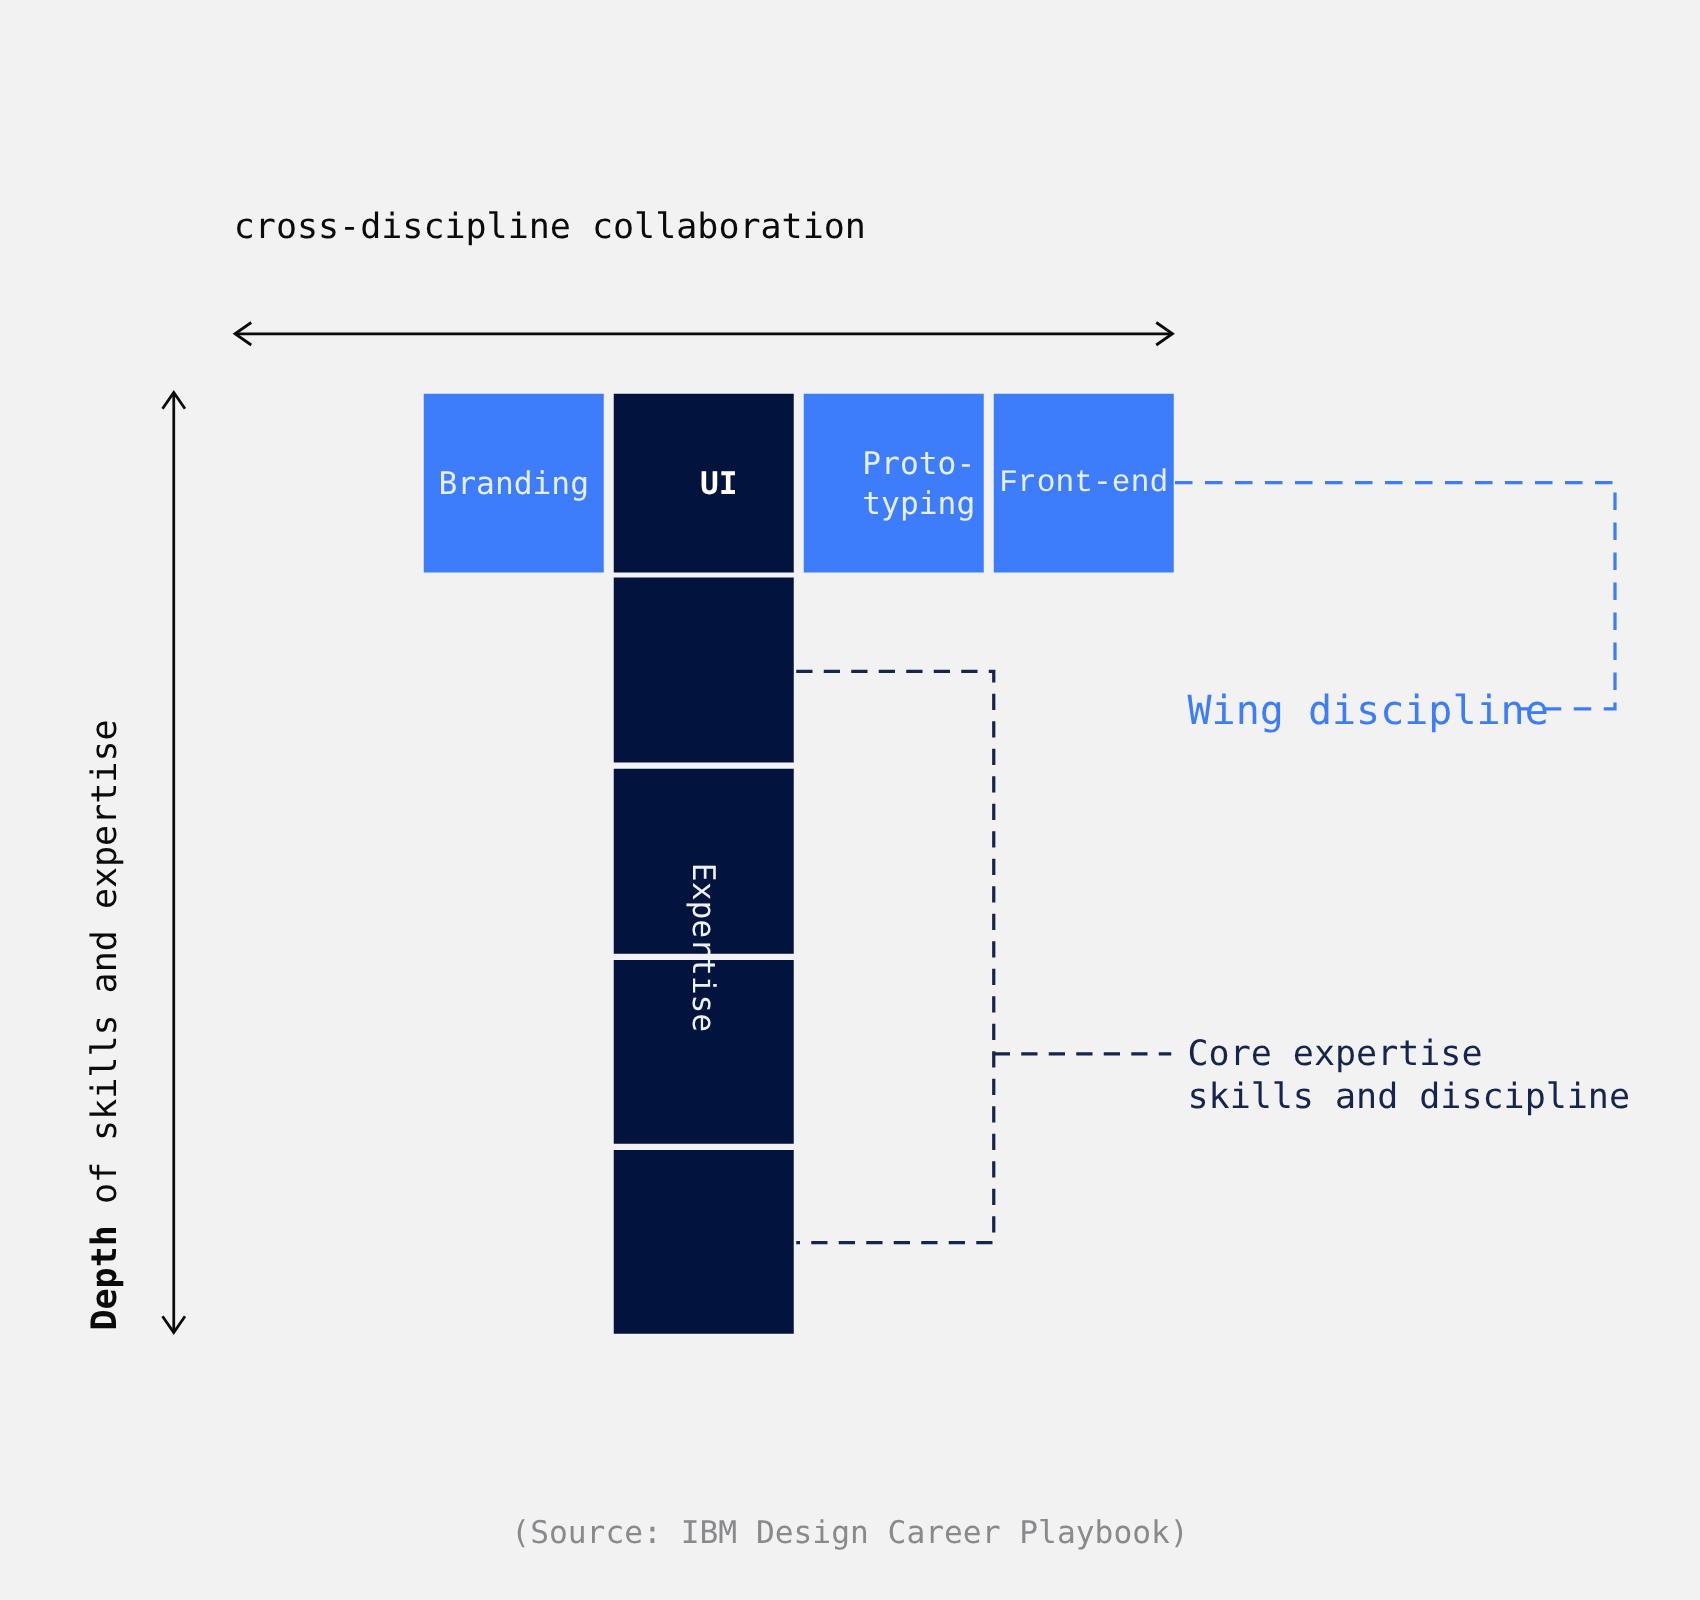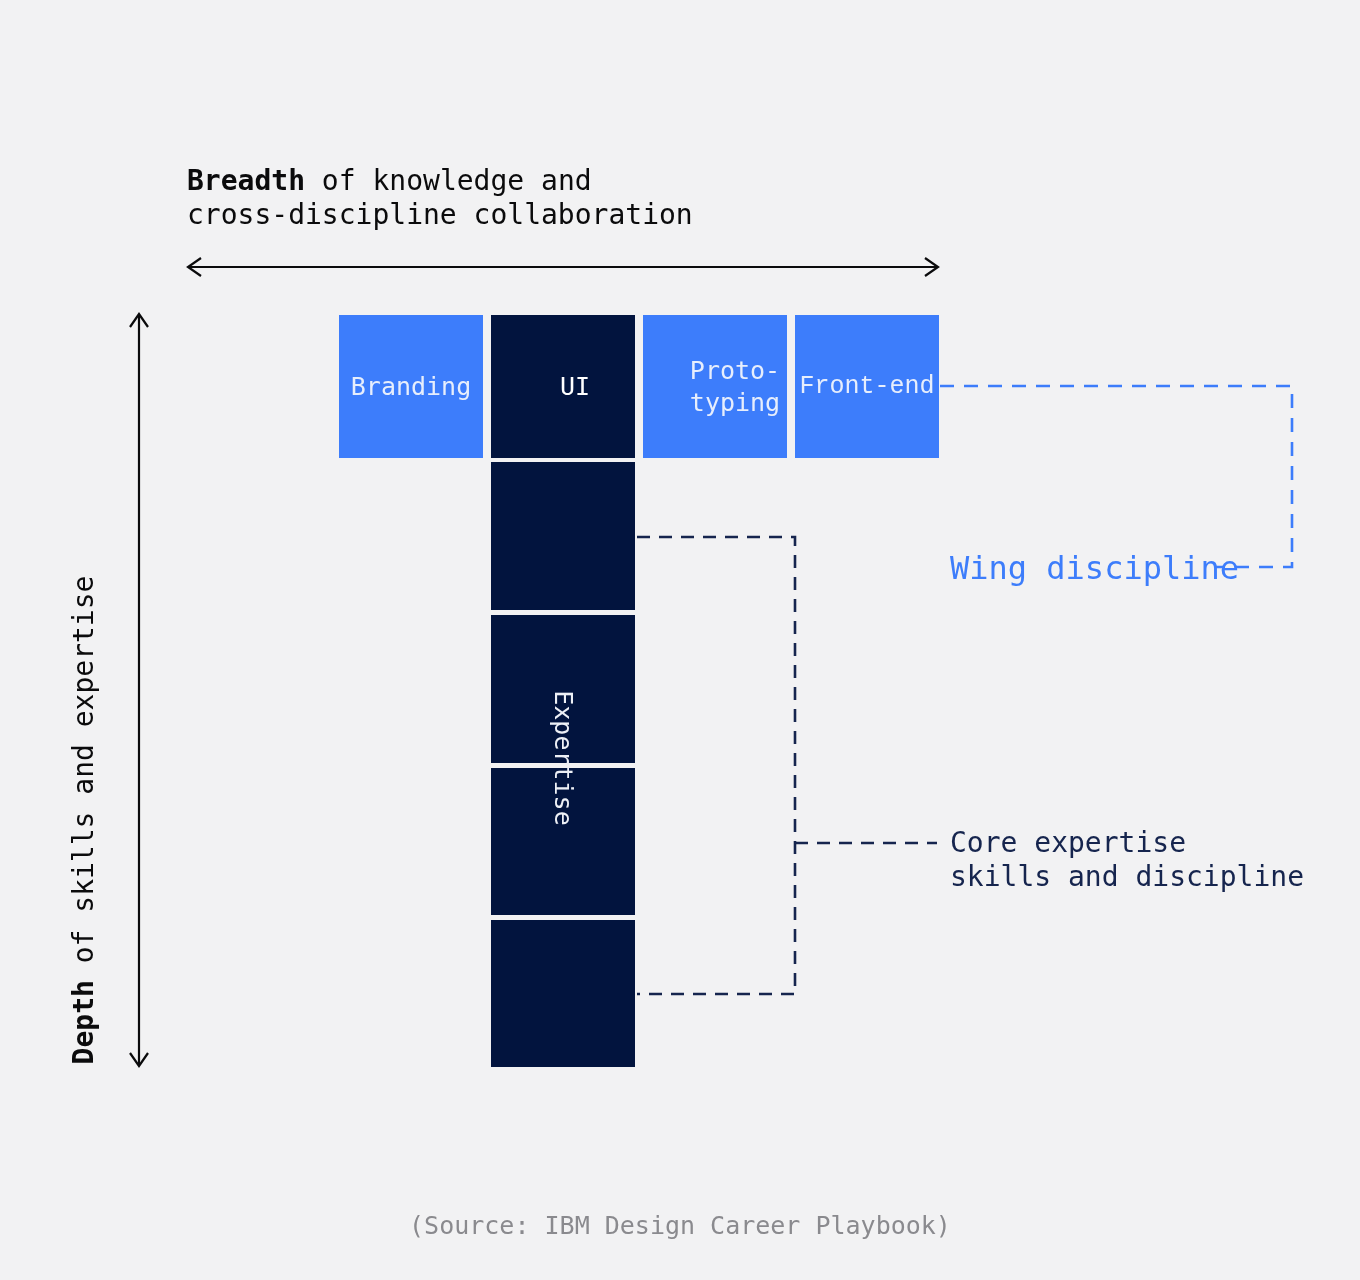--- a/index.html
+++ b/index.html
@@ -51,21 +51,21 @@
     line-height:32px;
     box-sizing:border-box;
   }
   .box.wing{
     background:#3D7DFB;
     color:#E7EEFC;
   }
   .box.core{
     background:#02143E;
     color:#FFFFFF;
-    font-weight:400;
+    font-weight:700;
     padding-left:24px;
   }
   .row-box{top:315px;height:143px;}
   .col-box{
     position:absolute;
     left:491px;
     width:144px;
     background:#02143E;
   }
   .expertise-label{
@@ -102,21 +102,20 @@
     font-size:25px;
     color:#8A8A8E;
   }
 </style>
 </head>
 <body>
 
 <div class="stage">
 
   <div class="breadth-label">
-    <div><span class="bold">Breadth</span><span> of knowledge and</span></div>
     <div>cross-discipline collaboration</div>
   </div>
 
   <div class="depth-label"><span class="bold">Depth</span><span> of skills and expertise</span></div>
 
   <svg class="overlay" viewBox="0 0 1360 1280" xmlns="http://www.w3.org/2000/svg">
 
     <g stroke="#0B0B0C" stroke-width="2.2" fill="none">
       <line x1="189" y1="267" x2="937" y2="267"></line>
       <path d="M201,258 L188,267 L201,276"></path>

